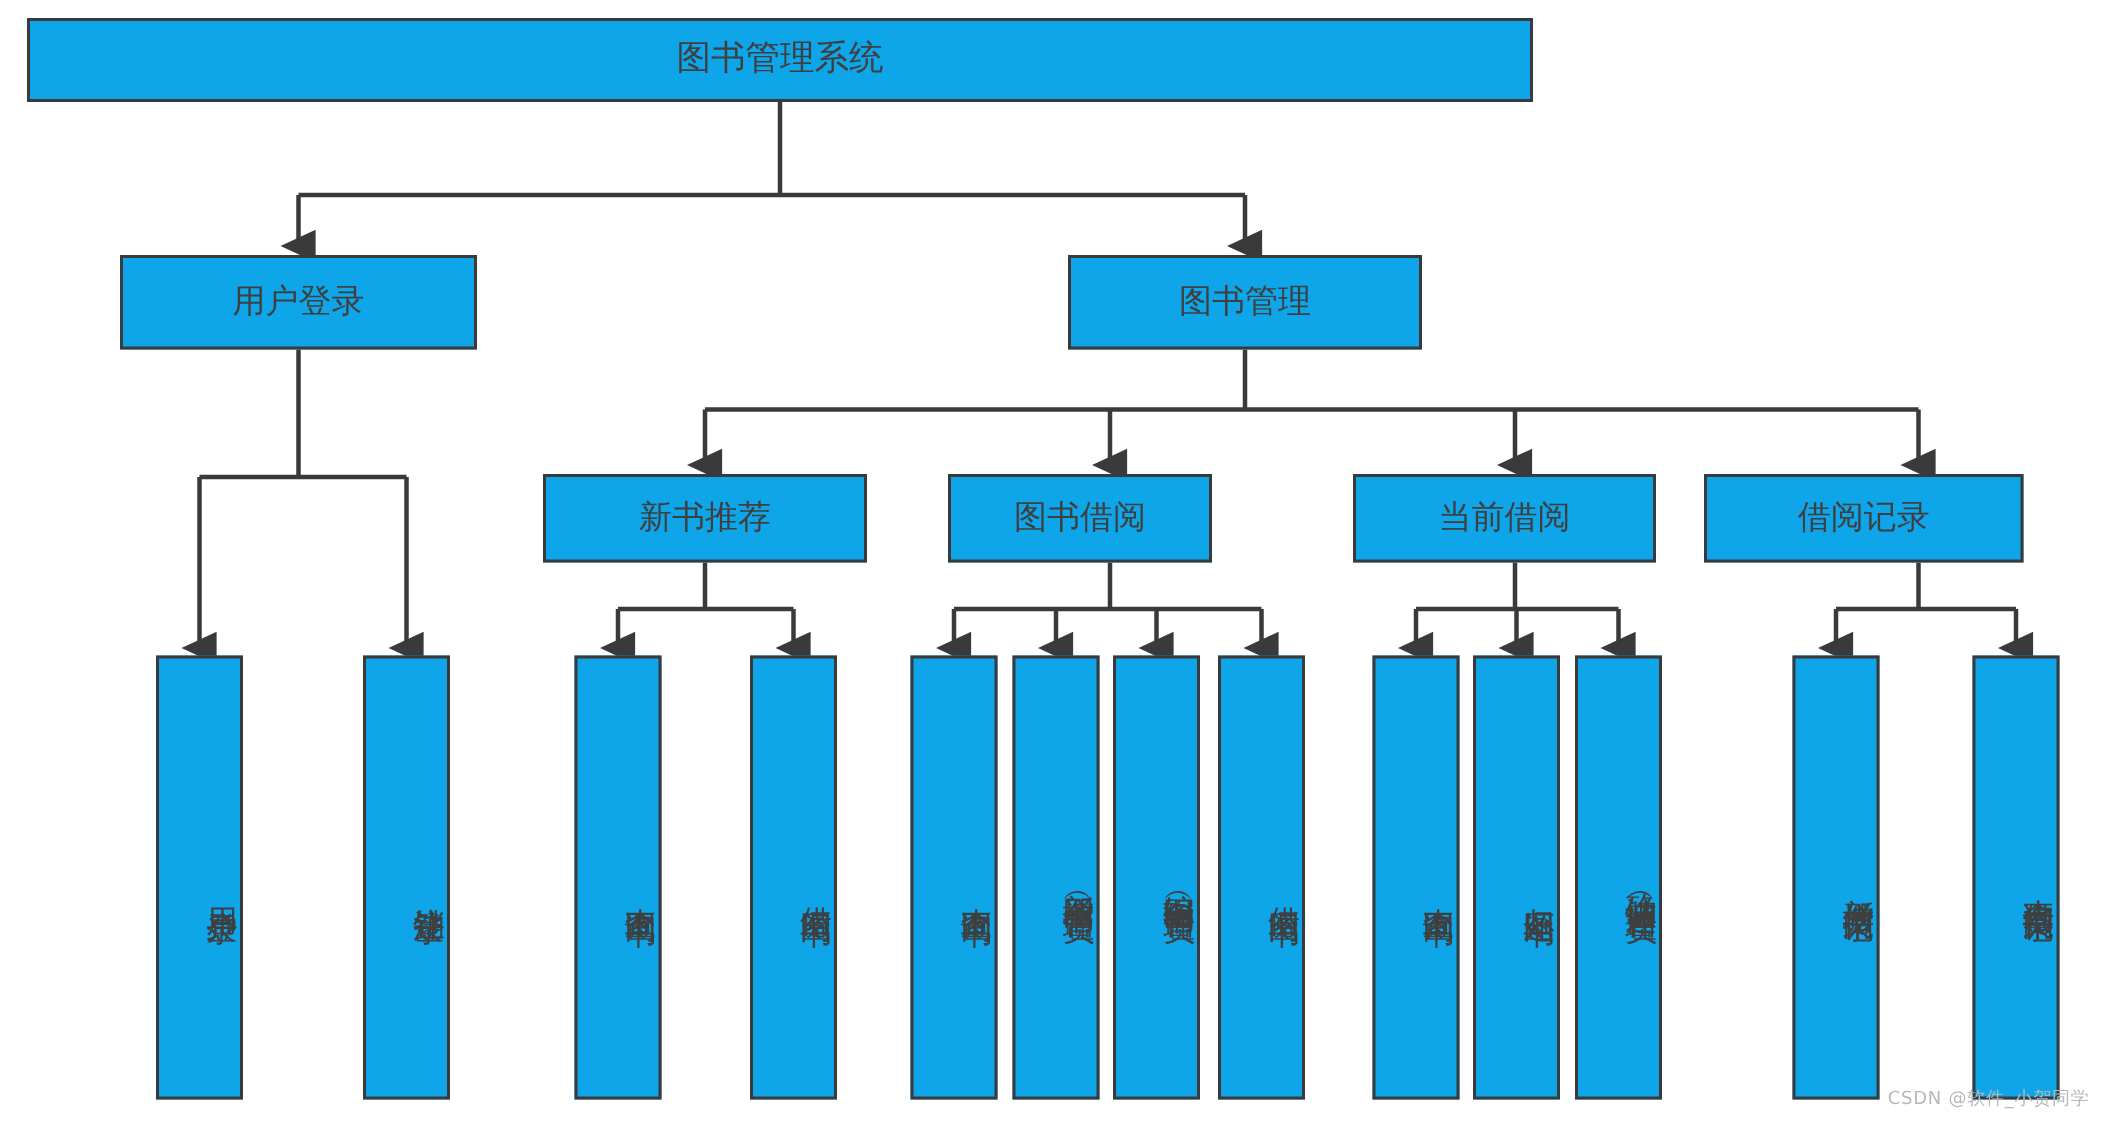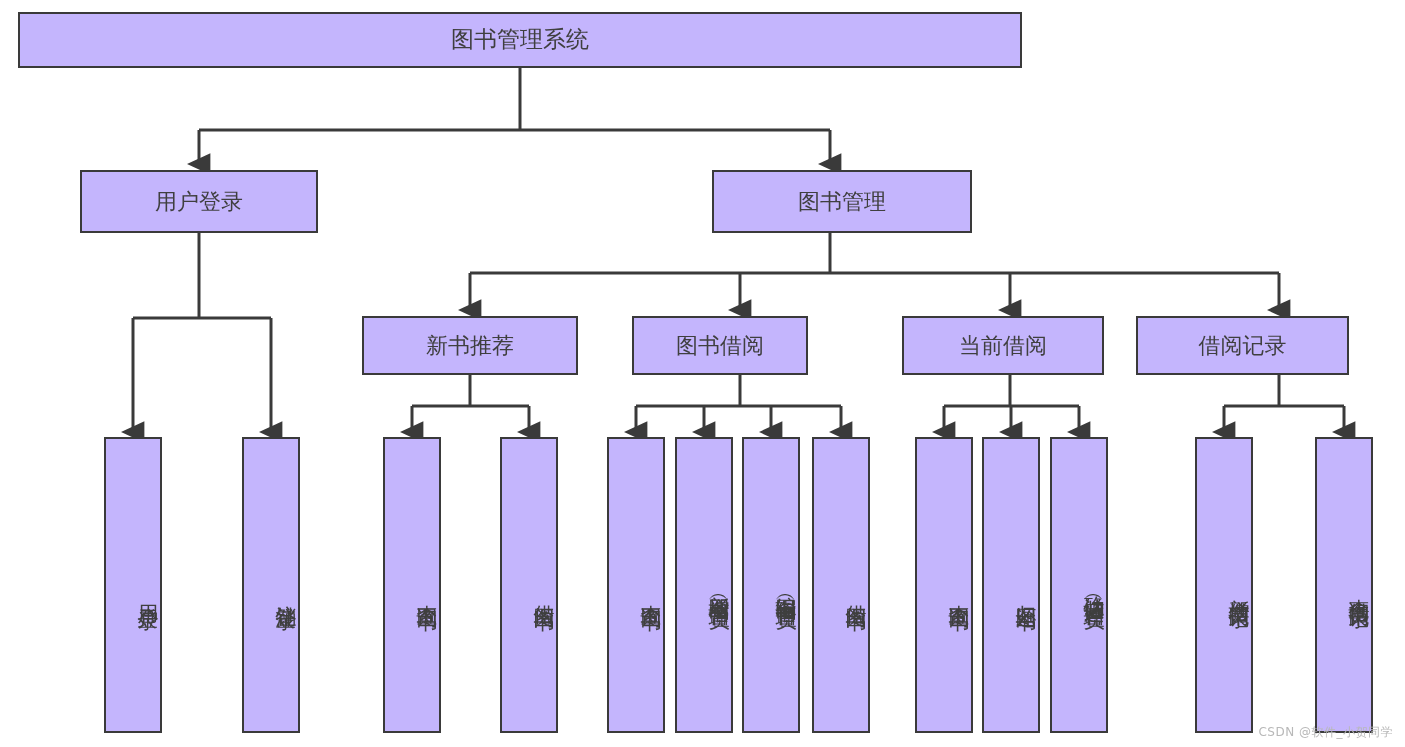--- a/index.html
+++ b/index.html
@@ -26,21 +26,21 @@
   #connector-layer {
     position: absolute;
     left: 0; top: 0;
     width: 1405px;
     height: 747px;
     pointer-events: none;
   }
   .node {
     position: absolute;
     box-sizing: border-box;
-    background: #c4b5fd;
+    background: #0ea5e9;
     border: 2px solid #3a3a3a;
     display: flex;
     align-items: center;
     justify-content: center;
     color: #3f3f3f;
     line-height: 1.18;
     text-align: center;
   }
   .node.root-node {
     font-size: 23px;
@@ -133,21 +133,21 @@
     </g>
   </svg>
 
   <div class="node root-node" style="left:18px; top:12px; width:1004px; height:56px;">
     <span class="node-label">图书管理系统</span>
   </div>
 
   <div class="node branch-node" style="left:80px; top:170px; width:238px; height:63px;">
     <span class="node-label">用户登录</span>
   </div>
-  <div class="node branch-node" style="left:712px; top:170px; width:260px; height:63px;">
+  <div class="node branch-node" style="left:712px; top:170px; width:236px; height:63px;">
     <span class="node-label">图书管理</span>
   </div>
 
   <div class="node branch-node" style="left:362px; top:316px; width:216px; height:59px;">
     <span class="node-label">新书推荐</span>
   </div>
   <div class="node branch-node" style="left:632px; top:316px; width:176px; height:59px;">
     <span class="node-label">图书借阅</span>
   </div>
   <div class="node branch-node" style="left:902px; top:316px; width:202px; height:59px;">

